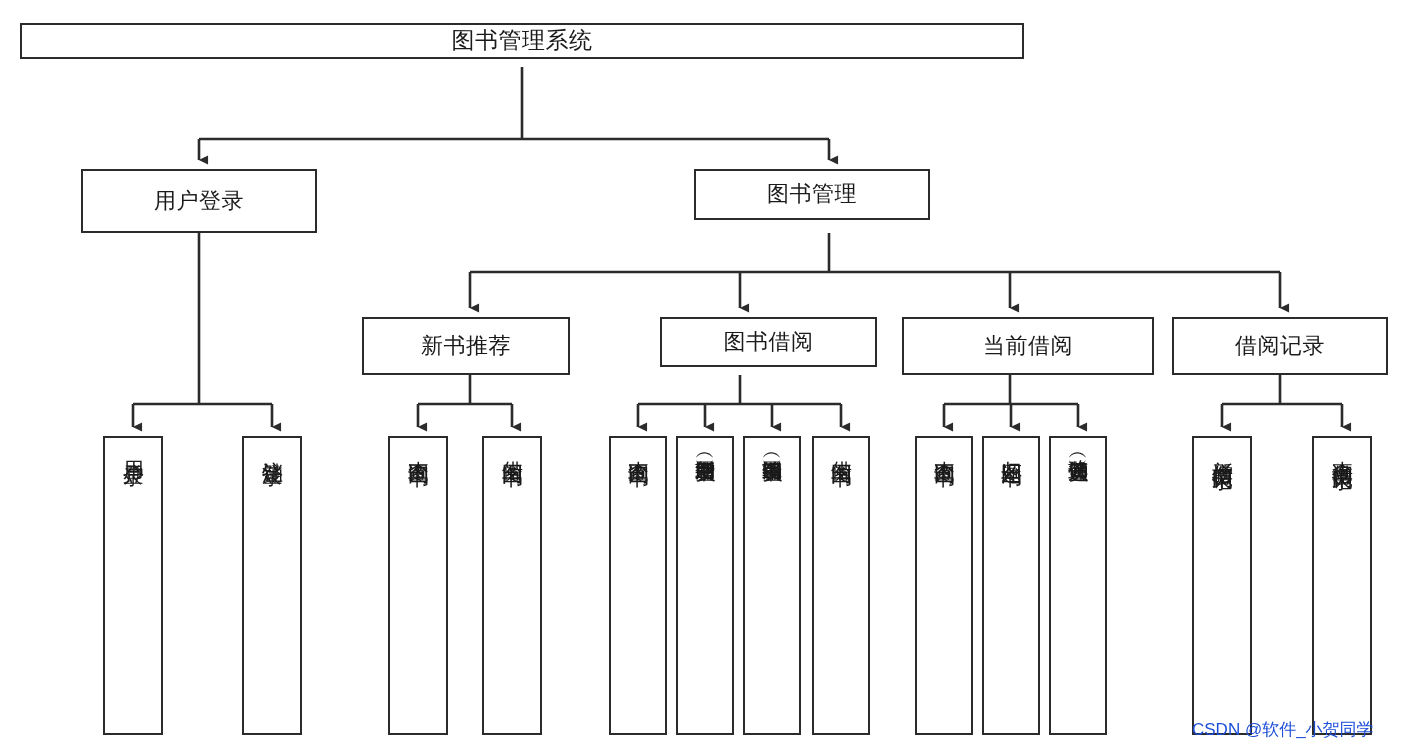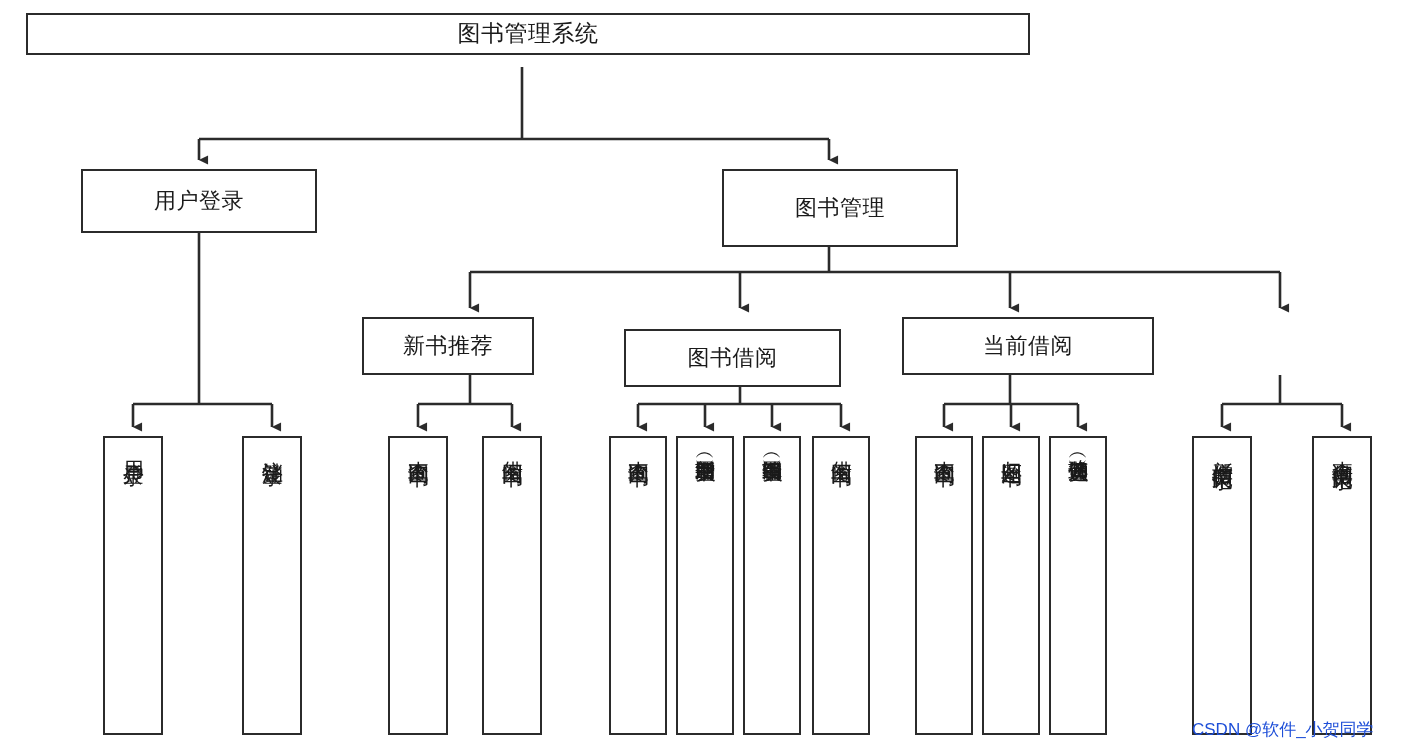--- a/index.html
+++ b/index.html
@@ -125,40 +125,43 @@
       <path d="M 1011 404 L 1011 427" marker-end="url(#arrow)"></path>
       <path d="M 1078 404 L 1078 427" marker-end="url(#arrow)"></path>
 
       <path d="M 1280 375 L 1280 404"></path>
       <path d="M 1222 404 L 1342 404"></path>
       <path d="M 1222 404 L 1222 427" marker-end="url(#arrow)"></path>
       <path d="M 1342 404 L 1342 427" marker-end="url(#arrow)"></path>
     </g>
   </svg>
 
-  <div class="node h root" style="left:20px; top:13px; width:1004px; height:42px;margin-left:6px;">
+  <div class="node h root" style="left:20px; top:23px; width:1004px; height:36px;">
     <span class="label">图书管理系统</span>
   </div>
 
   <div class="node h" style="left:81px; top:169px; width:236px; height:64px;">
     <span class="label">用户登录</span>
   </div>
-  <div class="node h" style="left:722px; top:169px; width:236px; height:78px;">
+  <div class="node h" style="left:694px; top:169px; width:236px; height:51px;">
     <span class="label">图书管理</span>
   </div>
 
-  <div class="node h" style="left:362px; top:317px; width:172px; height:58px;">
+  <div class="node h" style="left:362px; top:317px; width:208px; height:58px;">
     <span class="label">新书推荐</span>
   </div>
-  <div class="node h" style="left:624px; top:317px; width:217px; height:58px;margin-top:12px;">
+  <div class="node h" style="left:660px; top:317px; width:217px; height:50px;">
     <span class="label">图书借阅</span>
   </div>
   <div class="node h" style="left:902px; top:317px; width:252px; height:58px;">
     <span class="label">当前借阅</span>
   </div>
+  <div class="node h" style="left:1172px; top:317px; width:216px; height:58px;">
+    <span class="label">借阅记录</span>
+  </div>
 
   <div class="node v" style="left:103px; top:436px; width:60px; height:299px;">
     <span class="label">用户登录</span>
   </div>
   <div class="node v" style="left:242px; top:436px; width:60px; height:299px;">
     <span class="label">注销登录</span>
   </div>
   <div class="node v" style="left:388px; top:436px; width:60px; height:299px;">
     <span class="label">查询图书</span>
   </div>

